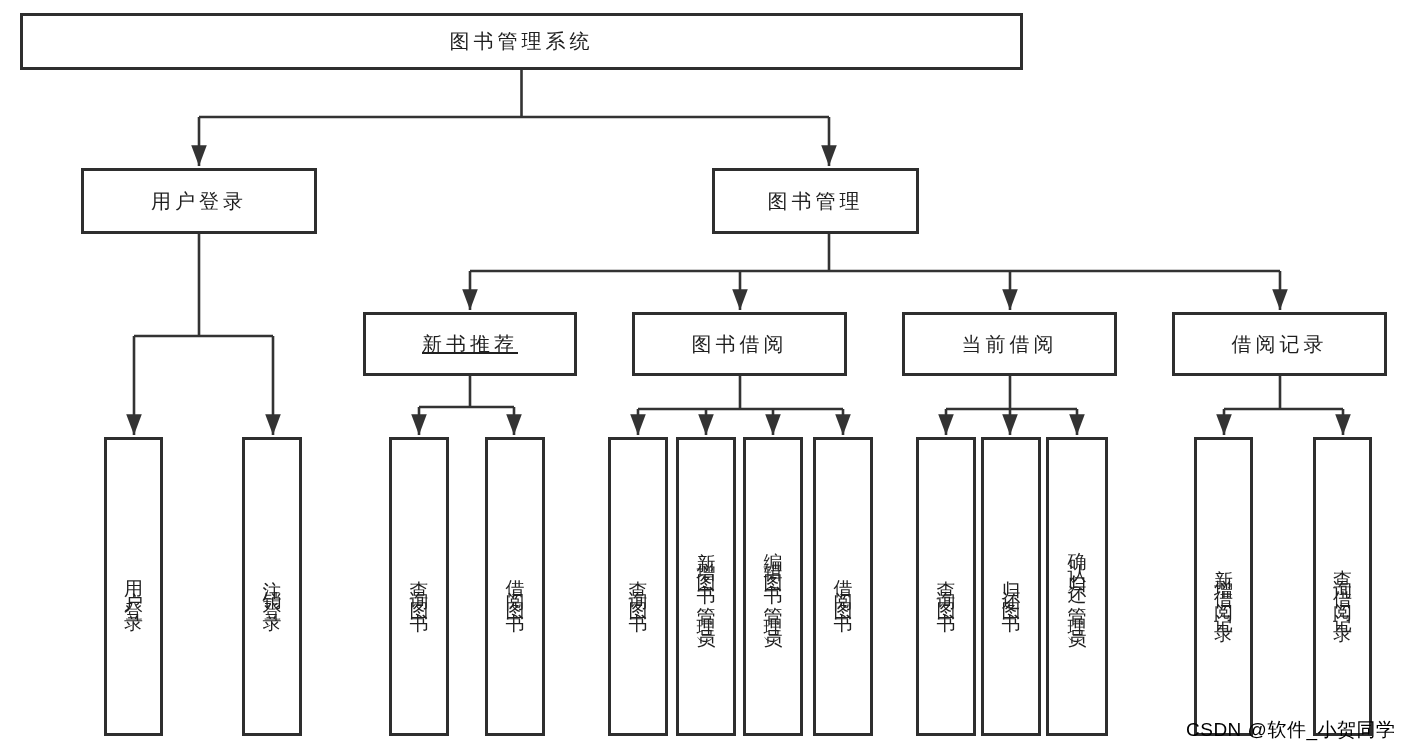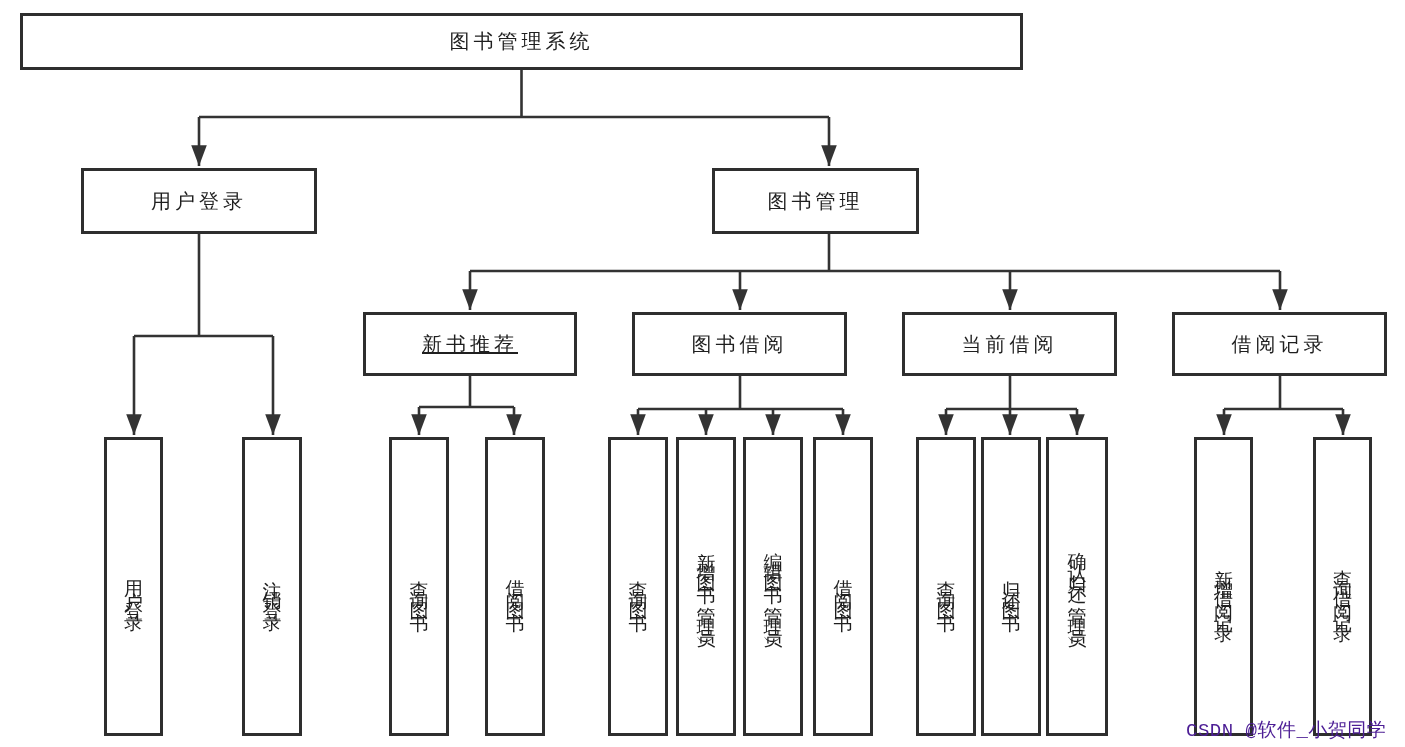--- a/index.html
+++ b/index.html
@@ -38,21 +38,21 @@
   .v5 {left:676px; width:60px;}
   .v6 {left:743px; width:60px;}
   .v7 {left:813px; width:60px;}
   .v8 {left:916px; width:60px;}
   .v9 {left:981px; width:60px;}
   .v10{left:1046px;width:62px;}
   .v11{left:1194px;width:59px;}
   .v12{left:1313px;width:59px;}
   .watermark{
     position:absolute;z-index:2;left:1186px;top:717px;
-    font-size:19px;color:#4c1d95;letter-spacing:0.5px;white-space:nowrap;font-family:Liberation Mono, monospace;
+    font-size:19px;color:#000000;letter-spacing:0.5px;white-space:nowrap;
   }
 </style>
 </head>
 <body>
 
 <div class="canvas">
 
   <svg class="wires" width="1405" height="747" viewBox="0 0 1405 747">
     <defs>
       <marker id="arw" markerWidth="10" markerHeight="8" refX="8" refY="3" orient="auto">

